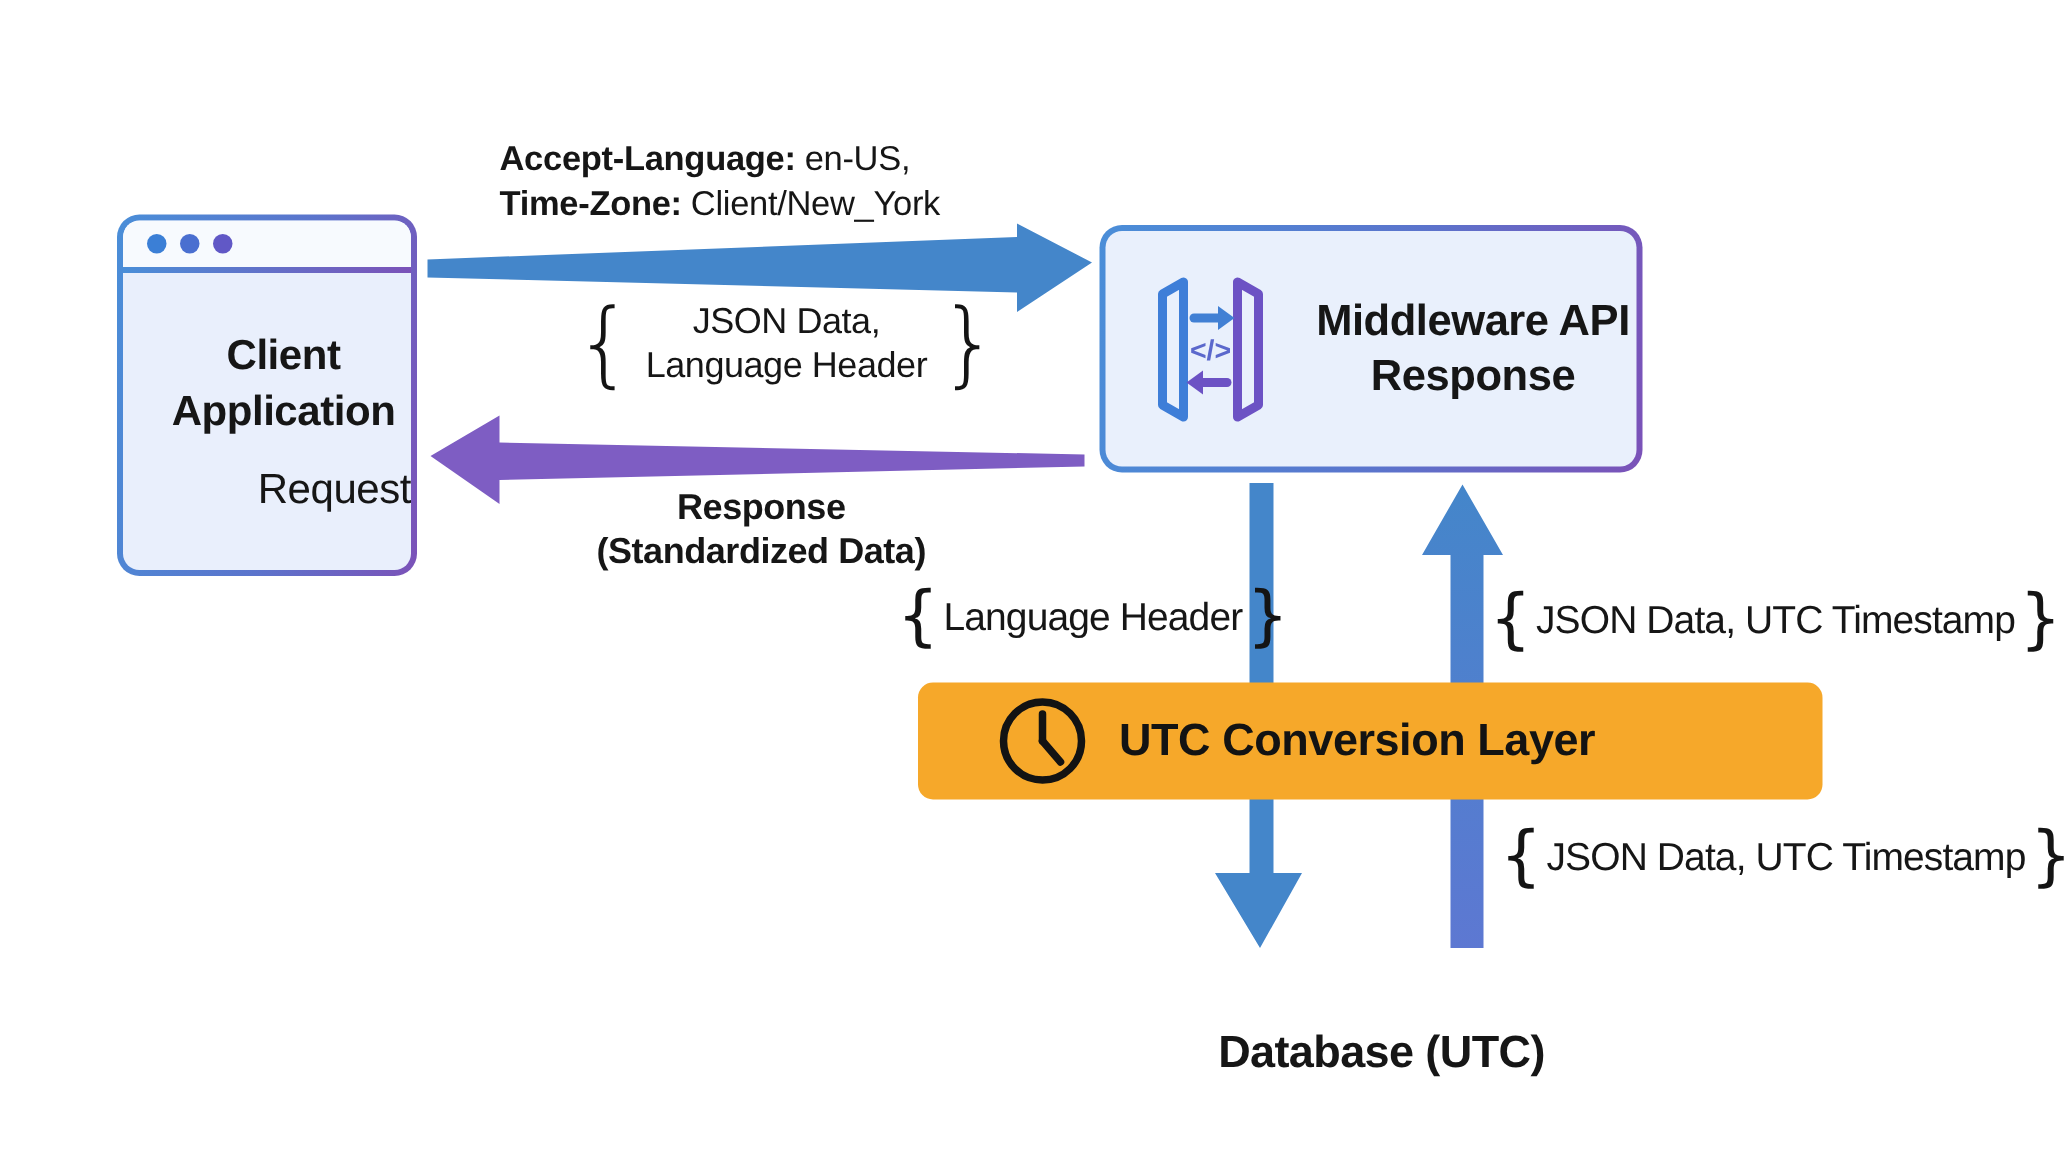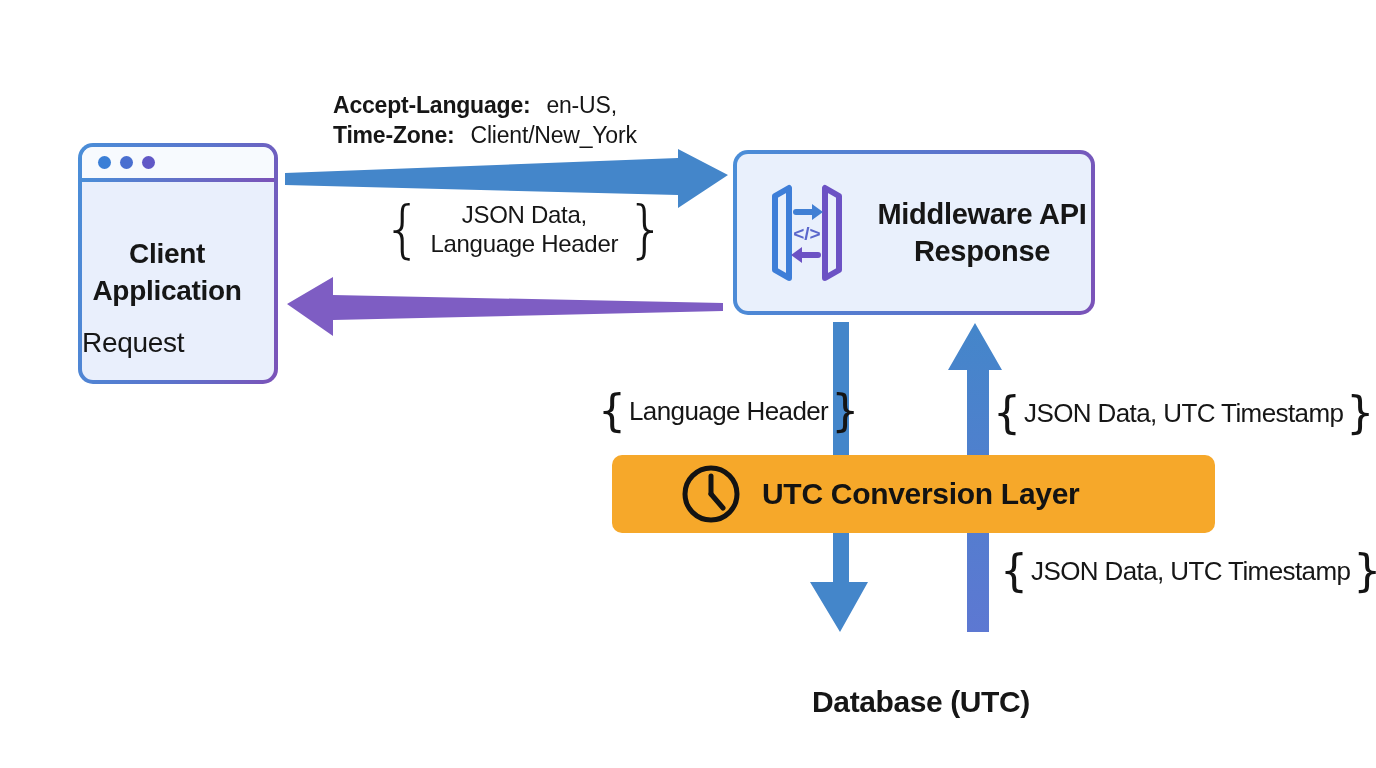--- a/index.html
+++ b/index.html
@@ -25,32 +25,32 @@
   .titlebar{
     height:31px;background:#f7fafe;border-radius:11px 11px 0 0;flex:0 0 auto;
     display:flex;align-items:center;padding-left:16px;gap:9px;
   }
   .titlebar-divider{height:4px;flex:0 0 auto;
     background:linear-gradient(90deg,#4a8ed8,#7b52b8);}
   .dot{width:13px;height:13px;border-radius:50%;}
   .dot1{background:#3b7fd6;}
   .dot2{background:#4a6fd0;}
   .dot3{background:#6158c6;}
-  .client-body{flex:1;display:flex;flex-direction:column;align-items:flex-start;padding-top:53px;}
+  .client-body{flex:1;display:flex;flex-direction:column;align-items:flex-end;padding-top:36px;}
   .client-title{font-size:28px;font-weight:bold;line-height:37px;text-align:center;width:170px;letter-spacing:-0.3px;}
   .client-sub{font-size:28px;font-weight:normal;margin-top:18px;letter-spacing:-0.3px;}
 
   
   .gateway-box{left:733px;top:150px;width:362px;height:165px;}
   .gateway-inner{flex-direction:row;align-items:center;padding-left:20px;gap:16px;}
   .gateway-title{font-size:29px;font-weight:bold;line-height:37px;text-align:center;flex:1;letter-spacing:-0.3px;}
 
   
   .hdr-label{left:333px;top:90px;font-size:23px;line-height:30px;letter-spacing:-0.2px;}
-  .hdr-label .k{font-weight:bold;margin-right:16px;}
+  .hdr-label .k{font-weight:bold;margin-right:6px;}
 
   .brace-row{display:flex;align-items:center;}
   .brace{font-family:"DejaVu Sans",sans-serif;font-weight:400;line-height:1;color:#141414;}
 
   .payload-label{left:383px;top:198px;}
   .payload-label .brace{font-size:62px;font-weight:300;}
   .payload-lines{font-size:24px;line-height:29px;text-align:center;padding:0 8px;letter-spacing:-0.3px;}
 
   .response-label{left:390px;top:324px;width:235px;text-align:center;
     font-size:24px;font-weight:bold;line-height:29px;letter-spacing:-0.3px;}
@@ -59,21 +59,21 @@
   .small-brace-row .brace-text{font-size:26px;letter-spacing:-0.6px;padding:0 3px;white-space:nowrap;}
   .lang-label{left:598px;top:386px;height:50px;}
   .json-top-label{left:993px;top:388px;height:50px;}
   .json-bottom-label{left:1000px;top:546px;height:50px;}
 
   .db-label{left:790px;top:645px;width:262px;text-align:center;
     font-size:30px;font-weight:bold;letter-spacing:-0.4px;margin-top:40px;}
 
   
   .utc-box{left:612px;top:455px;width:603px;height:78px;background:#f6a82a;
-    border-radius:10px;display:flex;align-items:center;padding-left:68px;gap:20px;box-sizing:border-box;}
+    border-radius:10px;display:flex;align-items:center;padding-left:52px;gap:20px;box-sizing:border-box;}
   .utc-title{font-size:30px;font-weight:bold;color:#131313;letter-spacing:-0.3px;}
 
   svg{display:block;}
 </style>
 </head>
 <body>
 
 <div class="canvas">
 
   <div class="abs gbox client-box">
@@ -121,20 +121,24 @@
       <div>JSON Data,</div>
       <div>Language Header</div>
     </span>
     <span class="brace">}</span>
   </div>
 
   <svg class="abs" style="left:281px;top:274px;" width="445" height="66" viewBox="0 0 445 66">
     <polygon points="6,30 52,3 52,21 442,29 442,37 52,46 52,62" fill="#7e5dc3"></polygon>
   </svg>
 
+  <div class="abs response-label">
+    <div>Response</div>
+    <div>(Standardized Data)</div>
+  </div>
 
   <svg class="abs" style="left:805px;top:320px;" width="72" height="316" viewBox="0 0 72 316">
     <polygon points="28,2 44,2 44,262 63,262 35,312 5,262 28,262" fill="#4486ca"></polygon>
   </svg>
 
   <svg class="abs" style="left:938px;top:320px;" width="74" height="316" viewBox="0 0 74 316">
     <defs>
       <linearGradient id="upgrad" x1="0" y1="1" x2="0" y2="0">
         <stop offset="0" stop-color="#5d78d2"></stop>
         <stop offset="1" stop-color="#4486ca"></stop>

